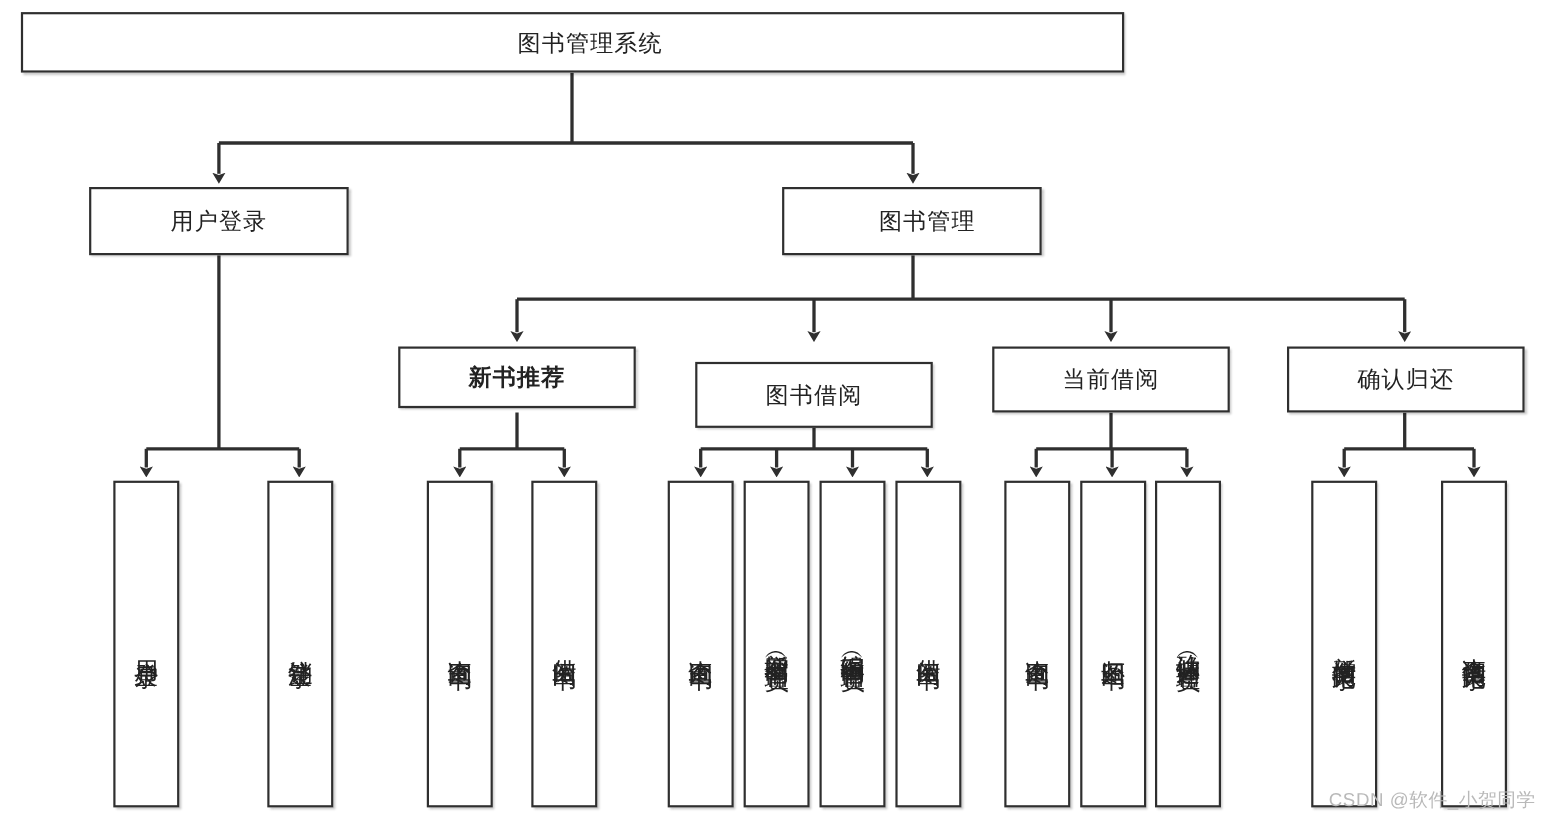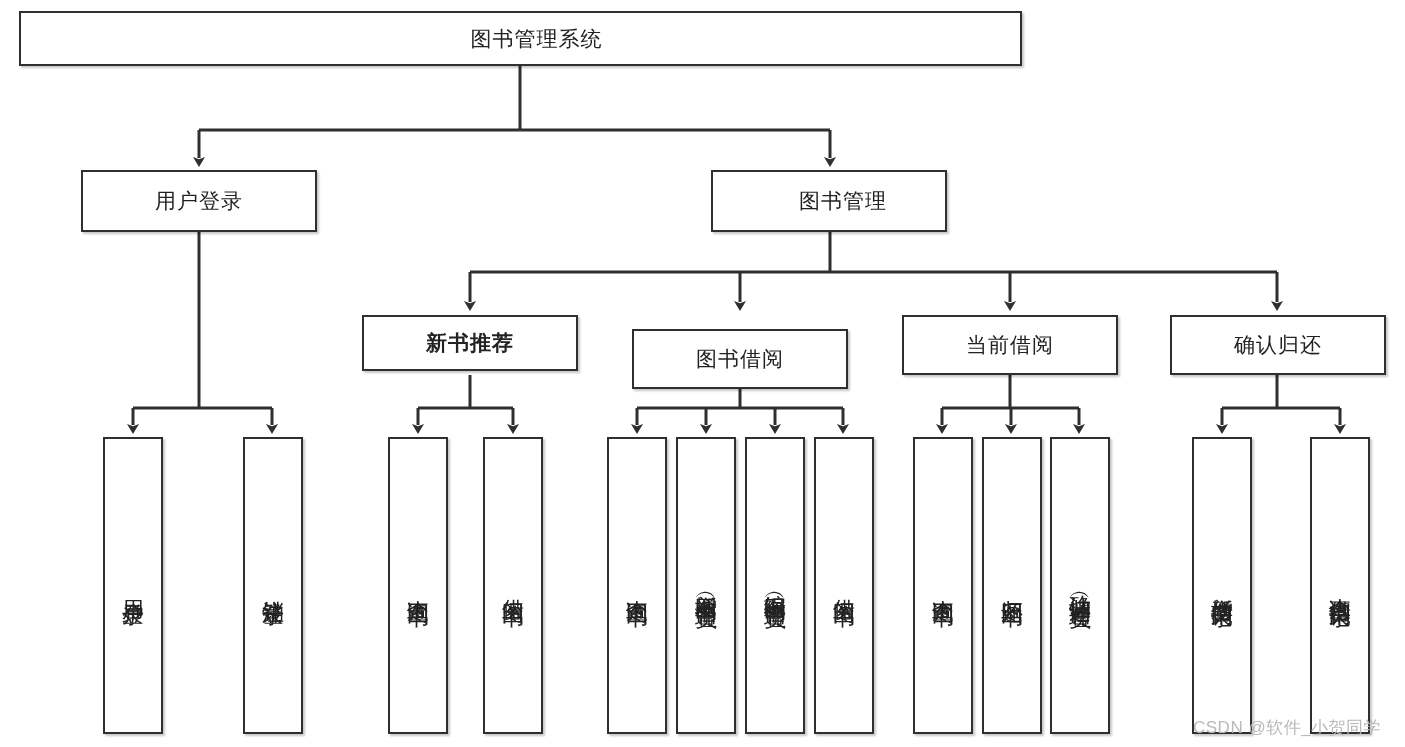--- a/index.html
+++ b/index.html
@@ -33,20 +33,21 @@
     white-space:nowrap;
     display:block;
   }
   #canvas > svg{position:absolute;left:0;top:0;width:1405px;height:747px;pointer-events:none;}
   .wm{
     position:absolute;
     font-size:17px;
     color:#b9b9b9;
     white-space:nowrap;
     letter-spacing:0.5px;
+    padding-left:15px;
   }
 </style>
 </head>
 <body>
 
 <div id="canvas">
 
   <svg viewBox="0 0 1405 747">
     <defs>
       <marker id="ah" markerWidth="10" markerHeight="12" refX="1" refY="6" orient="auto" markerUnits="userSpaceOnUse">

